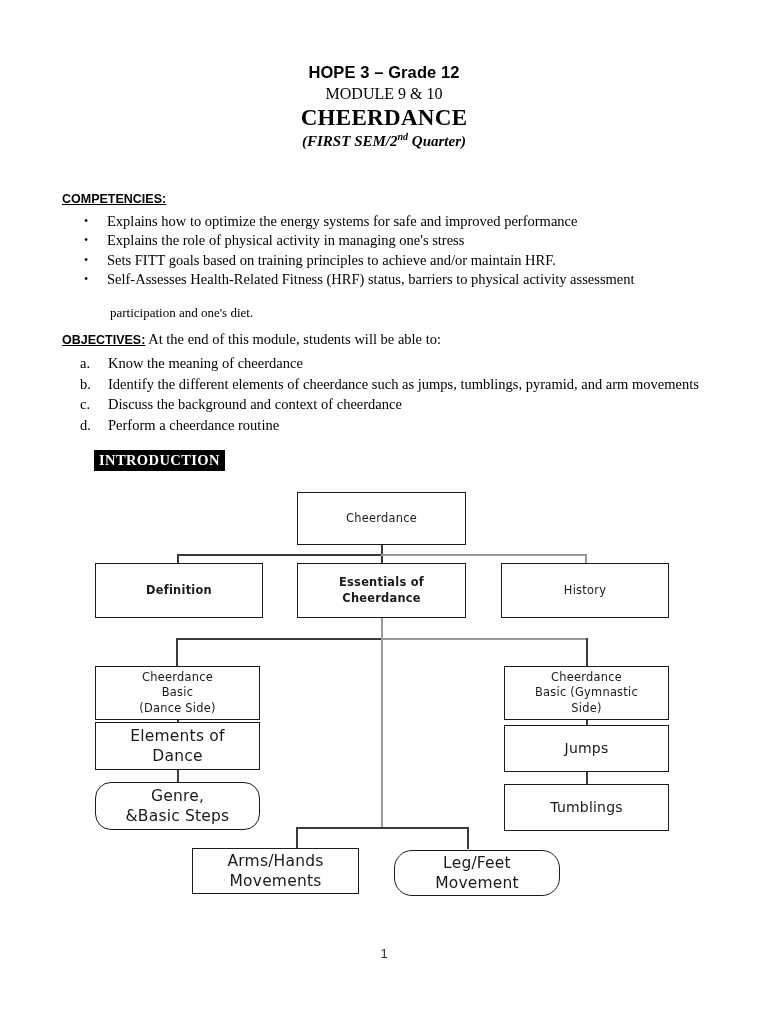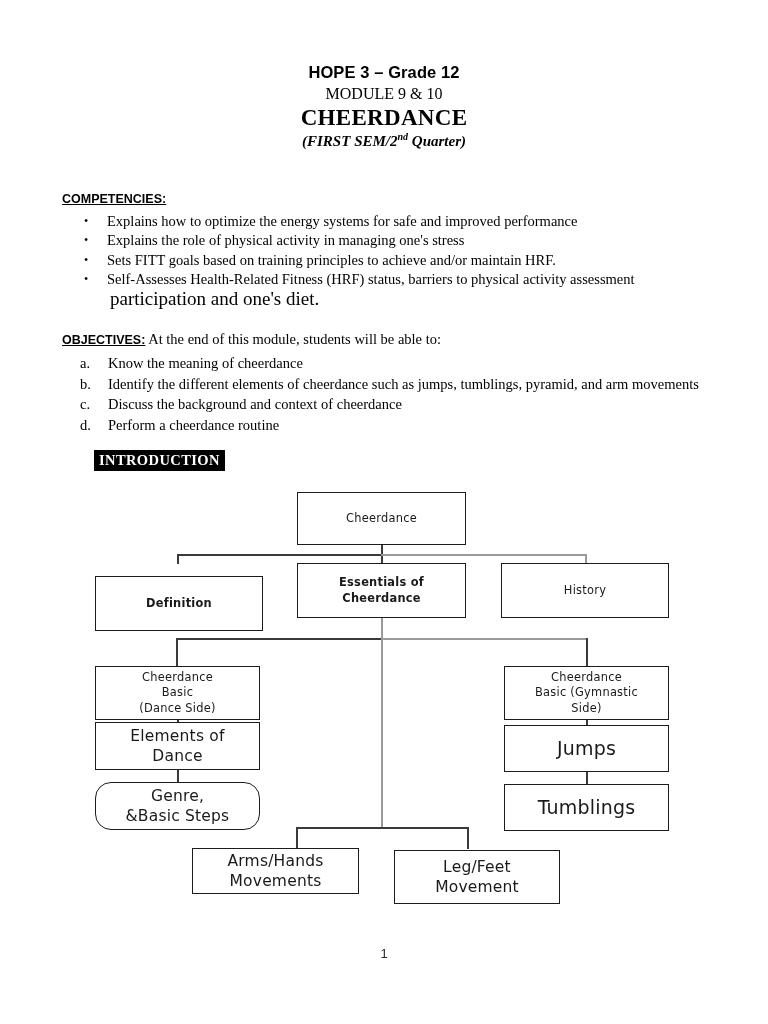--- a/index.html
+++ b/index.html
@@ -89,22 +89,23 @@
     margin-bottom: 0;
   }
   .comp-list li .bullet {
     position: absolute;
     left: 22px;
     top: 0;
     font-size: 12px;
   }
   .comp-cont {
     padding-left: 48px;
-    font-size: 19px;
+    font-size: 13px;
     line-height: 19.3px;
+    margin-top: 14px;
   }
 
   
   .sec-objectives {
     position: absolute;
     left: 62px;
     top: 330px;
     width: 660px;
   }
   .obj-intro {
@@ -166,21 +167,21 @@
     color: #1a1a1a;
     pointer-events: auto;
   }
   .node .nlabel {
     white-space: pre-line;
     display: block;
   }
   
   .t-sm .nlabel { font-size: 11.4px; line-height: 15.5px; letter-spacing: 0.25px; }
   .t-md .nlabel { font-size: 15.5px; line-height: 20px; letter-spacing: 0.2px; }
-  .t-lg .nlabel { font-size: 19px; line-height: 21px; letter-spacing: 0.2px; }
+  .t-lg .nlabel { font-size: 14px; line-height: 21px; letter-spacing: 0.2px; }
   .t-bold .nlabel { font-weight: bold; }
 
   .edge {
     position: absolute;
     background: #3a3a3a;
     pointer-events: none;
   }
   .edge.v { width: 1.5px; }
   .edge.h { height: 1.5px; }
   .edge.light { background: #9a9a9a; }
@@ -255,21 +256,21 @@
     <div class="edge v light" style="left:381px; top:638px; height:190px;"></div>
     <div class="edge h" style="left:296px; top:827px;  width:86px;"></div>
     <div class="edge h" style="left:381px; top:827px;  width:88px;"></div>
     <div class="edge v" style="left:296px; top:827px;  height:22px;"></div>
     <div class="edge v" style="left:467px; top:827px;  height:22px;"></div>
 
     <div class="node t-sm" style="left:297px; top:492px; width:169px; height:53px;">
       <span class="nlabel">Cheerdance</span>
     </div>
 
-    <div class="node t-sm t-bold" style="left:95px; top:576px; width:168px; height:55px;">
+    <div class="node t-sm t-bold" style="left:95px; top:563px; width:168px; height:55px;">
       <span class="nlabel">Definition</span>
     </div>
 
     <div class="node t-sm t-bold" style="left:297px; top:563px; width:169px; height:55px;">
       <span class="nlabel">Essentials of
 Cheerdance</span>
     </div>
 
     <div class="node t-sm" style="left:501px; top:563px; width:168px; height:55px;">
       <span class="nlabel">History</span>
@@ -303,21 +304,21 @@
 
     <div class="node t-lg" style="left:504px; top:784px; width:165px; height:47px;">
       <span class="nlabel">Tumblings</span>
     </div>
 
     <div class="node t-md" style="left:192px; top:848px; width:167px; height:46px;">
       <span class="nlabel">Arms/Hands
 Movements</span>
     </div>
 
-    <div class="node t-md" style="left:394px; top:850px; width:166px; height:54px;">
+    <div class="node t-md" style="left:394px; top:850px; width:166px; height:46px;border-radius:18px;">
       <span class="nlabel">Leg/Feet
 Movement</span>
     </div>
 
   </div>
 
   <div class="page-num">1</div>
 
 </div>
 

